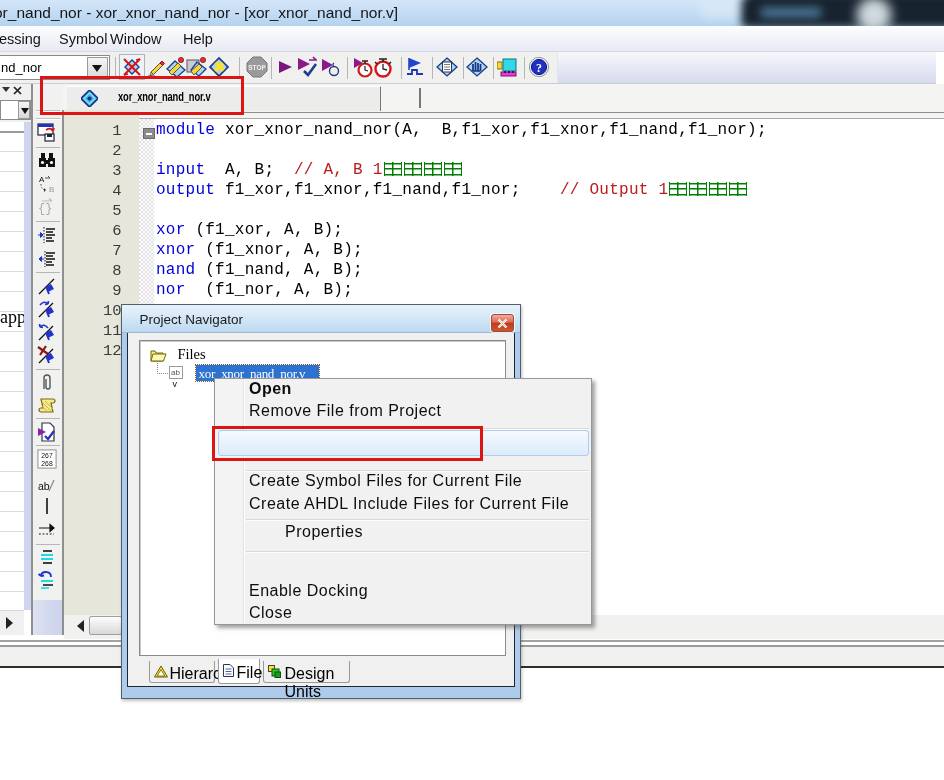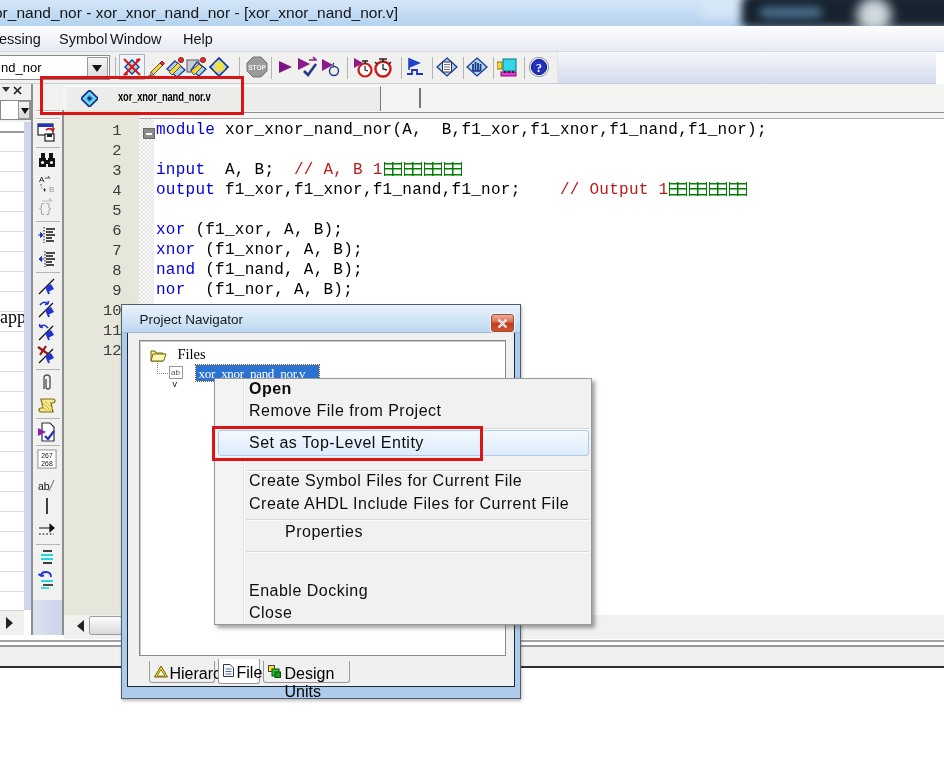--- a/index.html
+++ b/index.html
@@ -443,21 +443,20 @@
     <span style="left:21px;top:4px;position:absolute;">Design Units</span>
   </div>
 </div>
 
 <div id="cmenu">
   <div class="gut"></div>
   <div id="hl"></div>
   <div class="mitem" style="top:1px;font-weight:bold;">Open</div>
   <div class="mitem" style="top:23px;">Remove File from Project</div>
   <div class="msep" style="top:49px;"></div>
-  <div class="mitem" style="top:55.5px;">Set as Top-Level Entity</div>
   <div class="msep" style="top:91px;"></div>
   <div class="mitem" style="top:93.5px;">Create Symbol Files for Current File</div>
   <div class="mitem" style="top:116.5px;">Create AHDL Include Files for Current File</div>
   <div class="msep" style="top:140px;"></div>
   <div class="mitem" style="top:144px;margin-left:36px;">Properties</div>
   <div class="msep" style="top:172px;"></div>
   <div class="mitem" style="top:203px;">Enable Docking</div>
   <div class="mitem" style="top:225px;">Close</div>
 </div>
 

